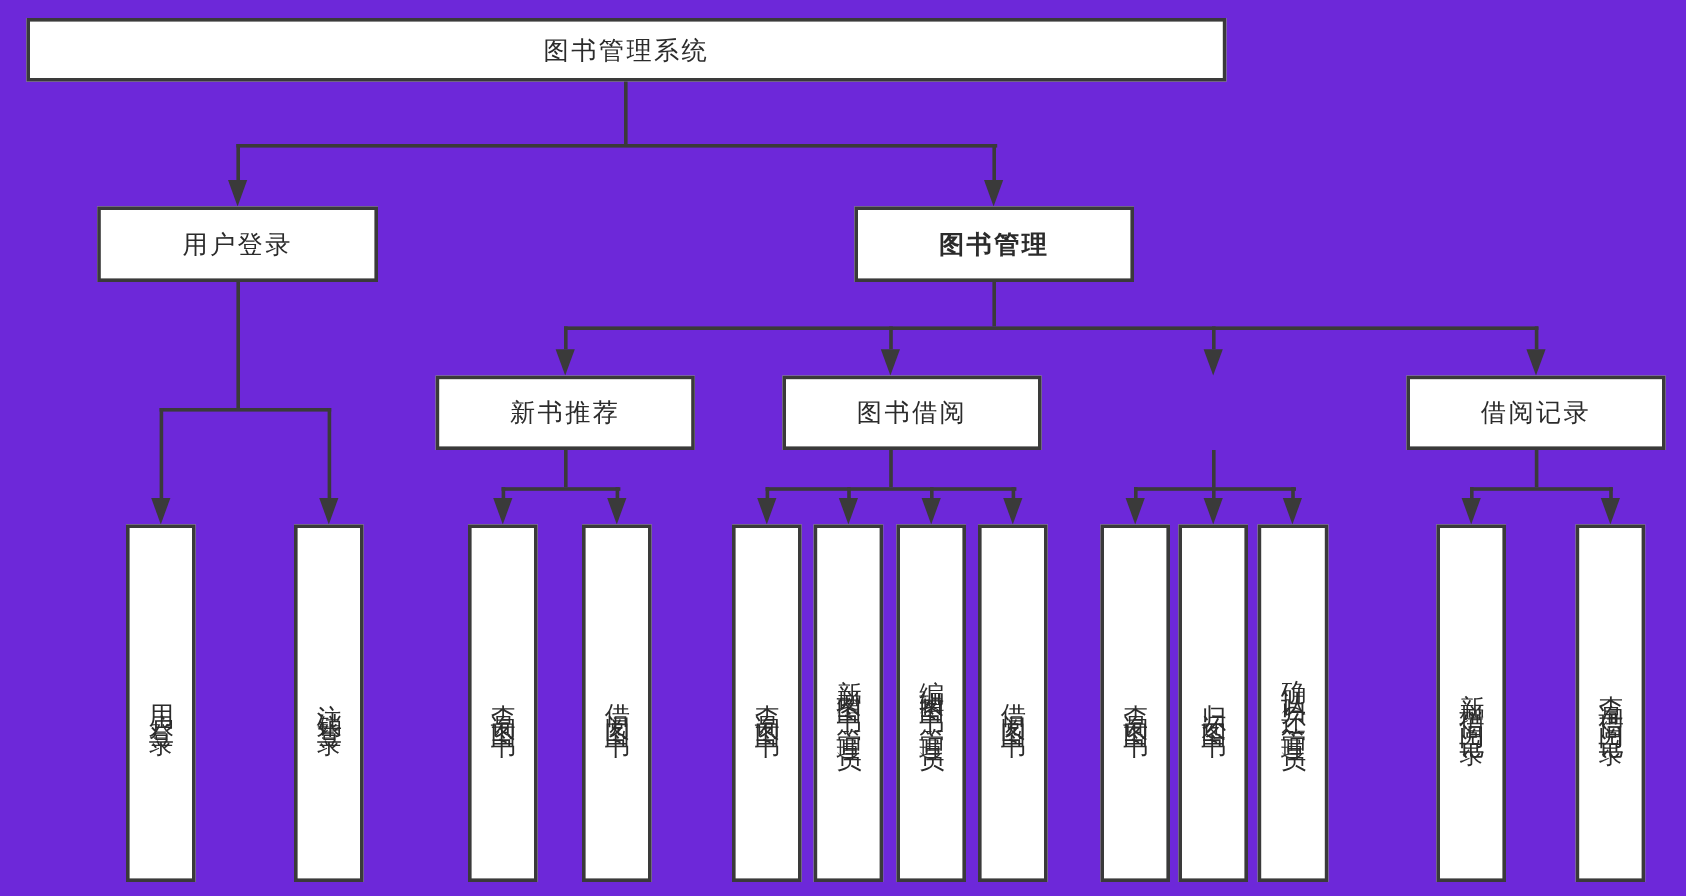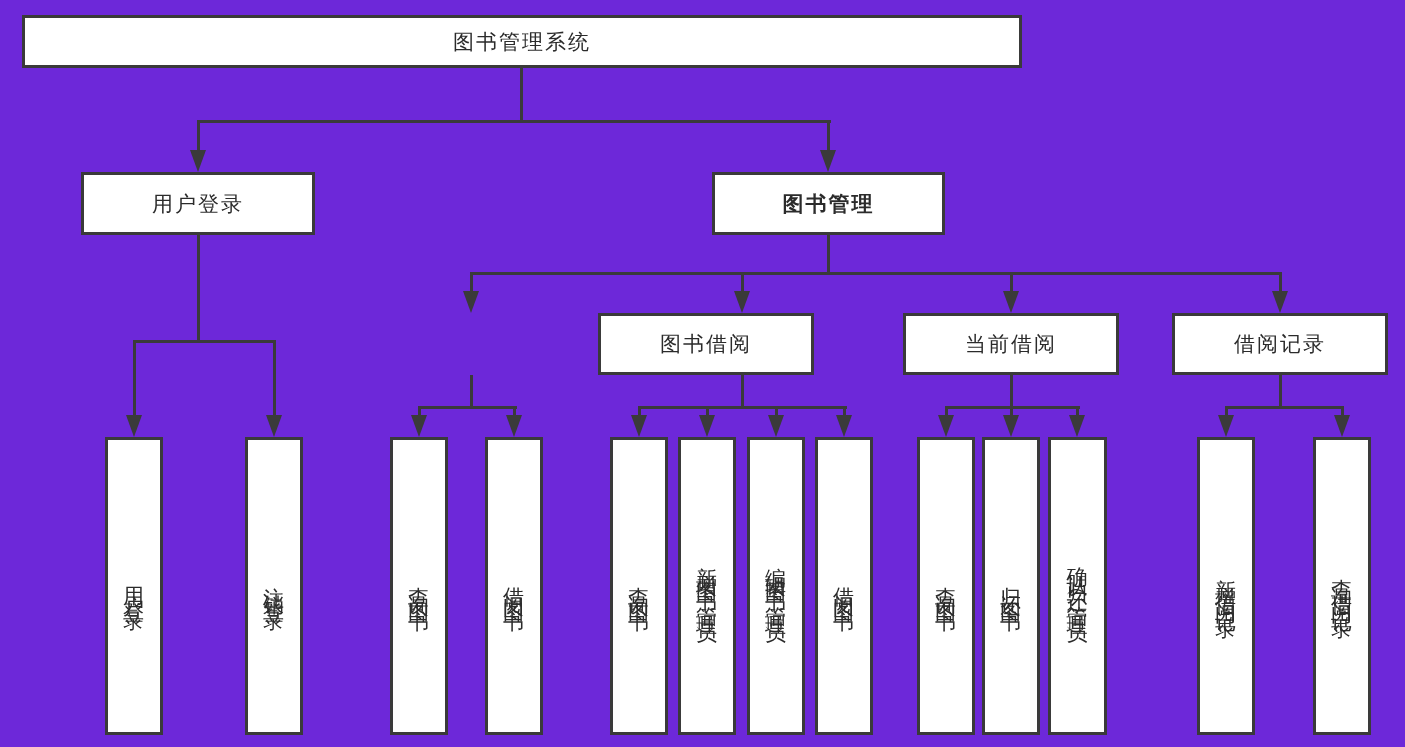--- a/index.html
+++ b/index.html
@@ -65,22 +65,22 @@
   <div class="hline" style="left:470px;top:272px;width:812px;"></div>
   <div class="vline" style="left:470px;top:272px;height:19px;"></div>
   <div class="arrow" style="left:463px;top:291px;"></div>
   <div class="vline" style="left:741px;top:272px;height:19px;"></div>
   <div class="arrow" style="left:734px;top:291px;"></div>
   <div class="vline" style="left:1010px;top:272px;height:19px;"></div>
   <div class="arrow" style="left:1003px;top:291px;"></div>
   <div class="vline" style="left:1279px;top:272px;height:19px;"></div>
   <div class="arrow" style="left:1272px;top:291px;"></div>
 
-  <div class="box" style="left:598px;top:313px;width:216px;height:62px;">图书借阅</div>
-  <div class="box" style="left:903px;top:313px;width:216px;height:62px;">当前借阅</div>
+  <div class="box" style="left:363px;top:313px;width:216px;height:62px;">新书推荐</div>
+  <div class="box" style="left:652px;top:313px;width:216px;height:62px;">图书借阅</div>
   <div class="box" style="left:1172px;top:313px;width:216px;height:62px;">借阅记录</div>
 
   <div class="vline" style="left:470px;top:375px;height:31px;"></div>
   <div class="hline" style="left:418px;top:406px;width:99px;"></div>
   <div class="vline" style="left:418px;top:406px;height:9px;"></div>
   <div class="arrow" style="left:411px;top:415px;"></div>
   <div class="vline" style="left:513px;top:406px;height:9px;"></div>
   <div class="arrow" style="left:506px;top:415px;"></div>
 
   <div class="vline" style="left:741px;top:375px;height:31px;"></div>

